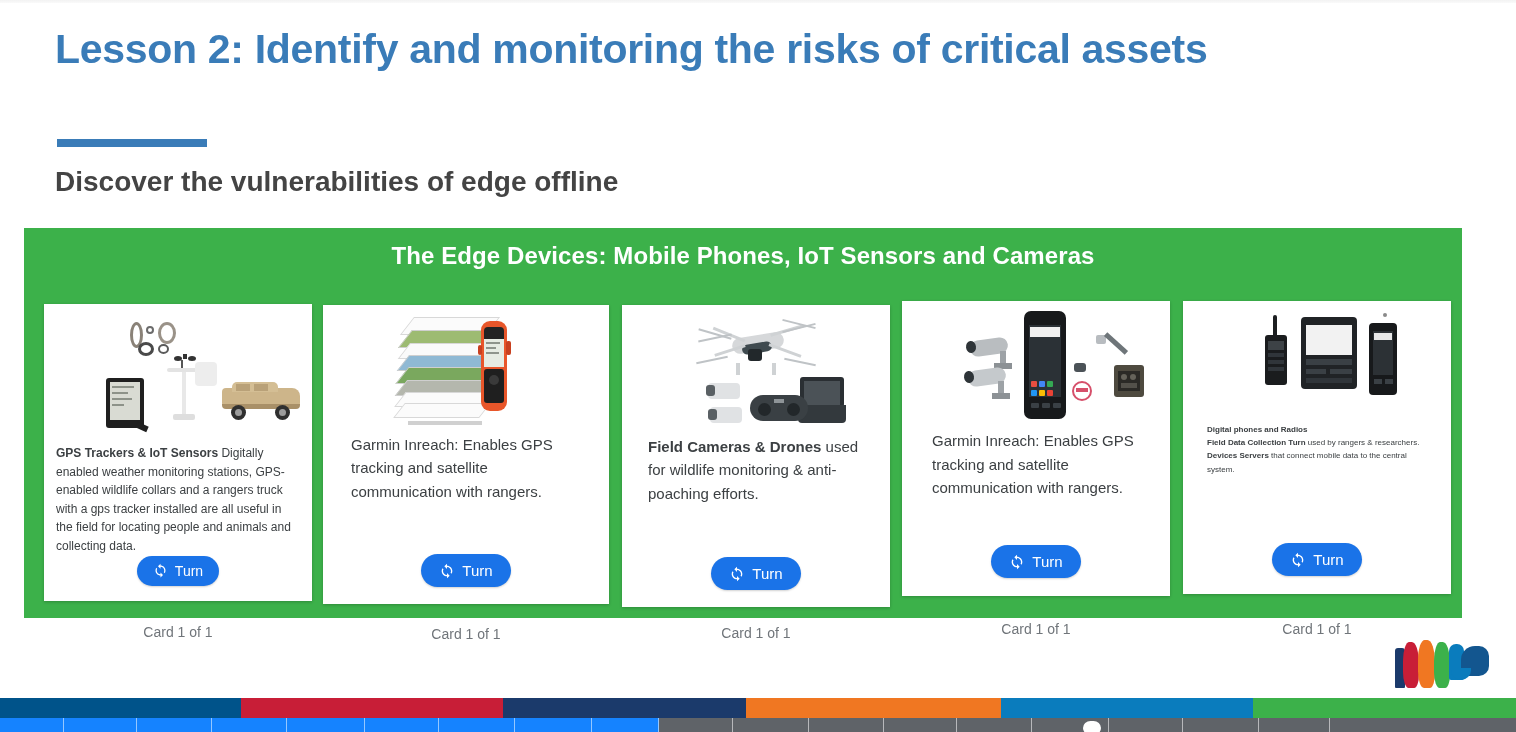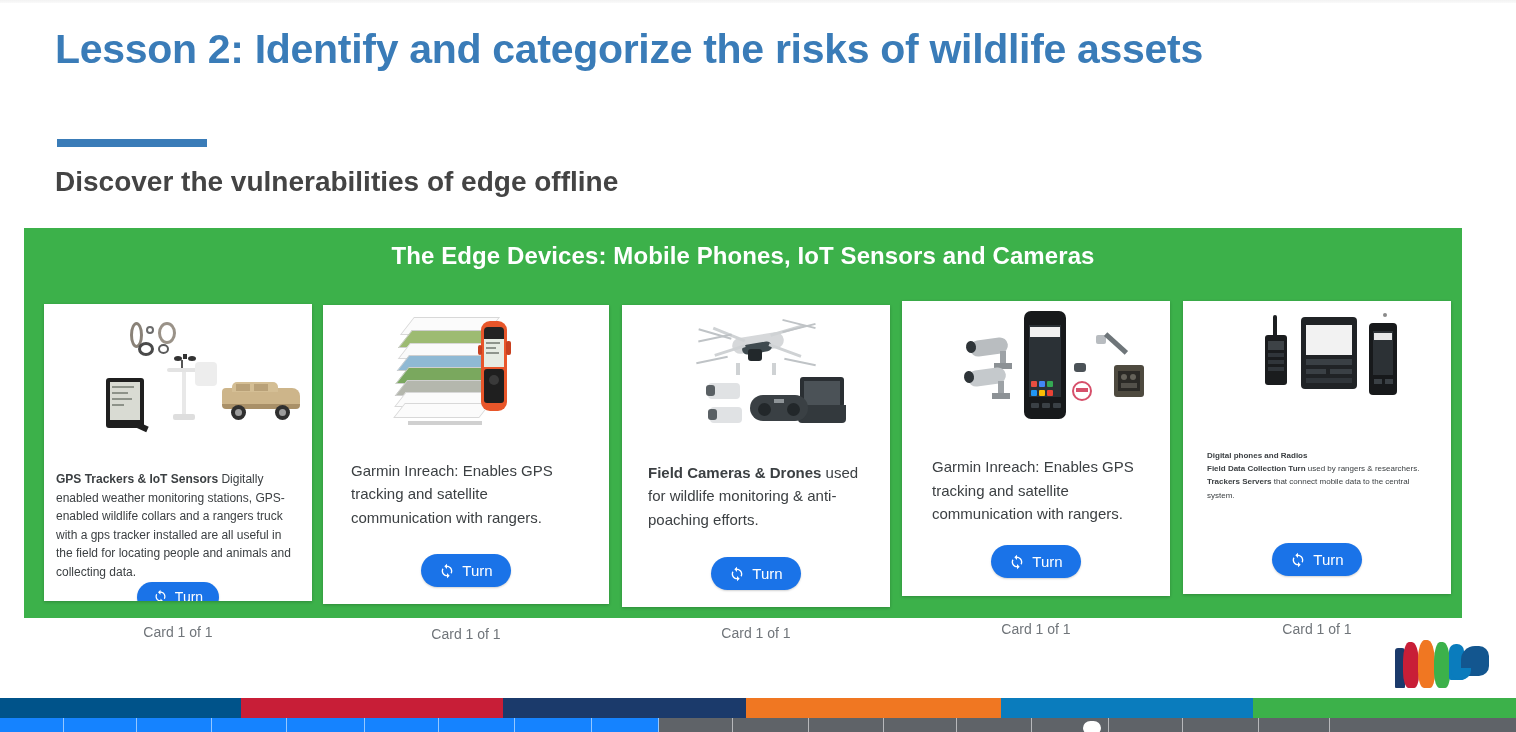--- a/index.html
+++ b/index.html
@@ -45,21 +45,21 @@
   }
 
   .card {
     position:absolute; background:#ffffff;
     box-shadow:0 1px 3px rgba(0,0,0,0.22);
     display:flex; flex-direction:column;
     overflow:hidden;
   }
   .card-img { position:relative; width:100%; flex:0 0 auto; }
   .card-body { padding:0 10px; flex:1 1 auto; }
-  .card-text { color:#3c4043;margin-top:26px; }
+  .card-text { color:#3c4043; }
   .card-text b { font-weight:700; }
   .card-foot { display:flex; justify-content:center; align-items:flex-end; }
 
   .turn-btn {
     display:inline-flex; align-items:center; gap:7px;
     background:#1a73e8; color:#fff; border:none; border-radius:22px;
     padding:9px 19px 9px 17px; cursor:pointer;
     font-size:15px; font-family:"Liberation Sans", sans-serif;
     box-shadow:0 1px 2px rgba(0,0,0,.18);
   }
@@ -89,21 +89,21 @@
   .logo { position:absolute; left:1393px; top:638px; width:100px; height:52px; }
   .logo i { position:absolute; display:block; border-radius:40% 45% 30% 35%; }
 </style>
 </head>
 <body>
 
 <div class="page">
 
   <div class="topline"></div>
 
-  <div class="lesson-title">Lesson 2: Identify and categorize the risks of wildlife assets</div>
+  <div class="lesson-title">Lesson 2: Identify and monitoring the risks of critical assets</div>
   <div class="accent-bar"></div>
   <div class="section-title">Discover the vulnerabilities of edge offline</div>
 
   <div class="green-panel">
     <div class="panel-heading">The Edge Devices: Mobile Phones, IoT Sensors and Cameras</div>
   </div>
 
   <div class="card" style="left:44px; top:304px; width:268px; height:297px;">
     <div class="card-img" style="height:140px;">
 
@@ -365,21 +365,21 @@
 
       <div style="position:absolute;left:200px;top:12px;width:4px;height:4px;background:#8a8a8a;border-radius:50%;"></div>
     </div>
     <div class="card-body" style="padding:0 24px; font-size:8px; line-height:1.65; color:#2d2d2d;">
       <div class="card-text">
         <div><b>Digital phones and Radios</b></div>
         <div>
           <b>Field Data Collection Turn</b><span> used by rangers &amp; researchers.</span>
         </div>
         <div>
-          <b>Trackers Servers</b><span> that connect mobile data to the central system.</span>
+          <b>Devices Servers</b><span> that connect mobile data to the central system.</span>
         </div>
       </div>
     </div>
     <div class="card-foot" style="padding-bottom:18px;">
       <button class="turn-btn" style="font-size:15px; padding:8px 18px;">
         <span>
           <svg width="16" height="16" viewBox="0 0 24 24" fill="#fff">
             <path d="M12 4V1L8 5l4 4V6c3.31 0 6 2.69 6 6 0 1.01-.25 1.97-.7 2.8l1.46 1.46A7.93 7.93 0 0 0 20 12c0-4.42-3.58-8-8-8z"></path>
             <path d="M12 18c-3.31 0-6-2.69-6-6 0-1.01.25-1.97.7-2.8L5.24 7.74A7.93 7.93 0 0 0 4 12c0 4.42 3.58 8 8 8v3l4-4-4-4v3z"></path>
           </svg>

